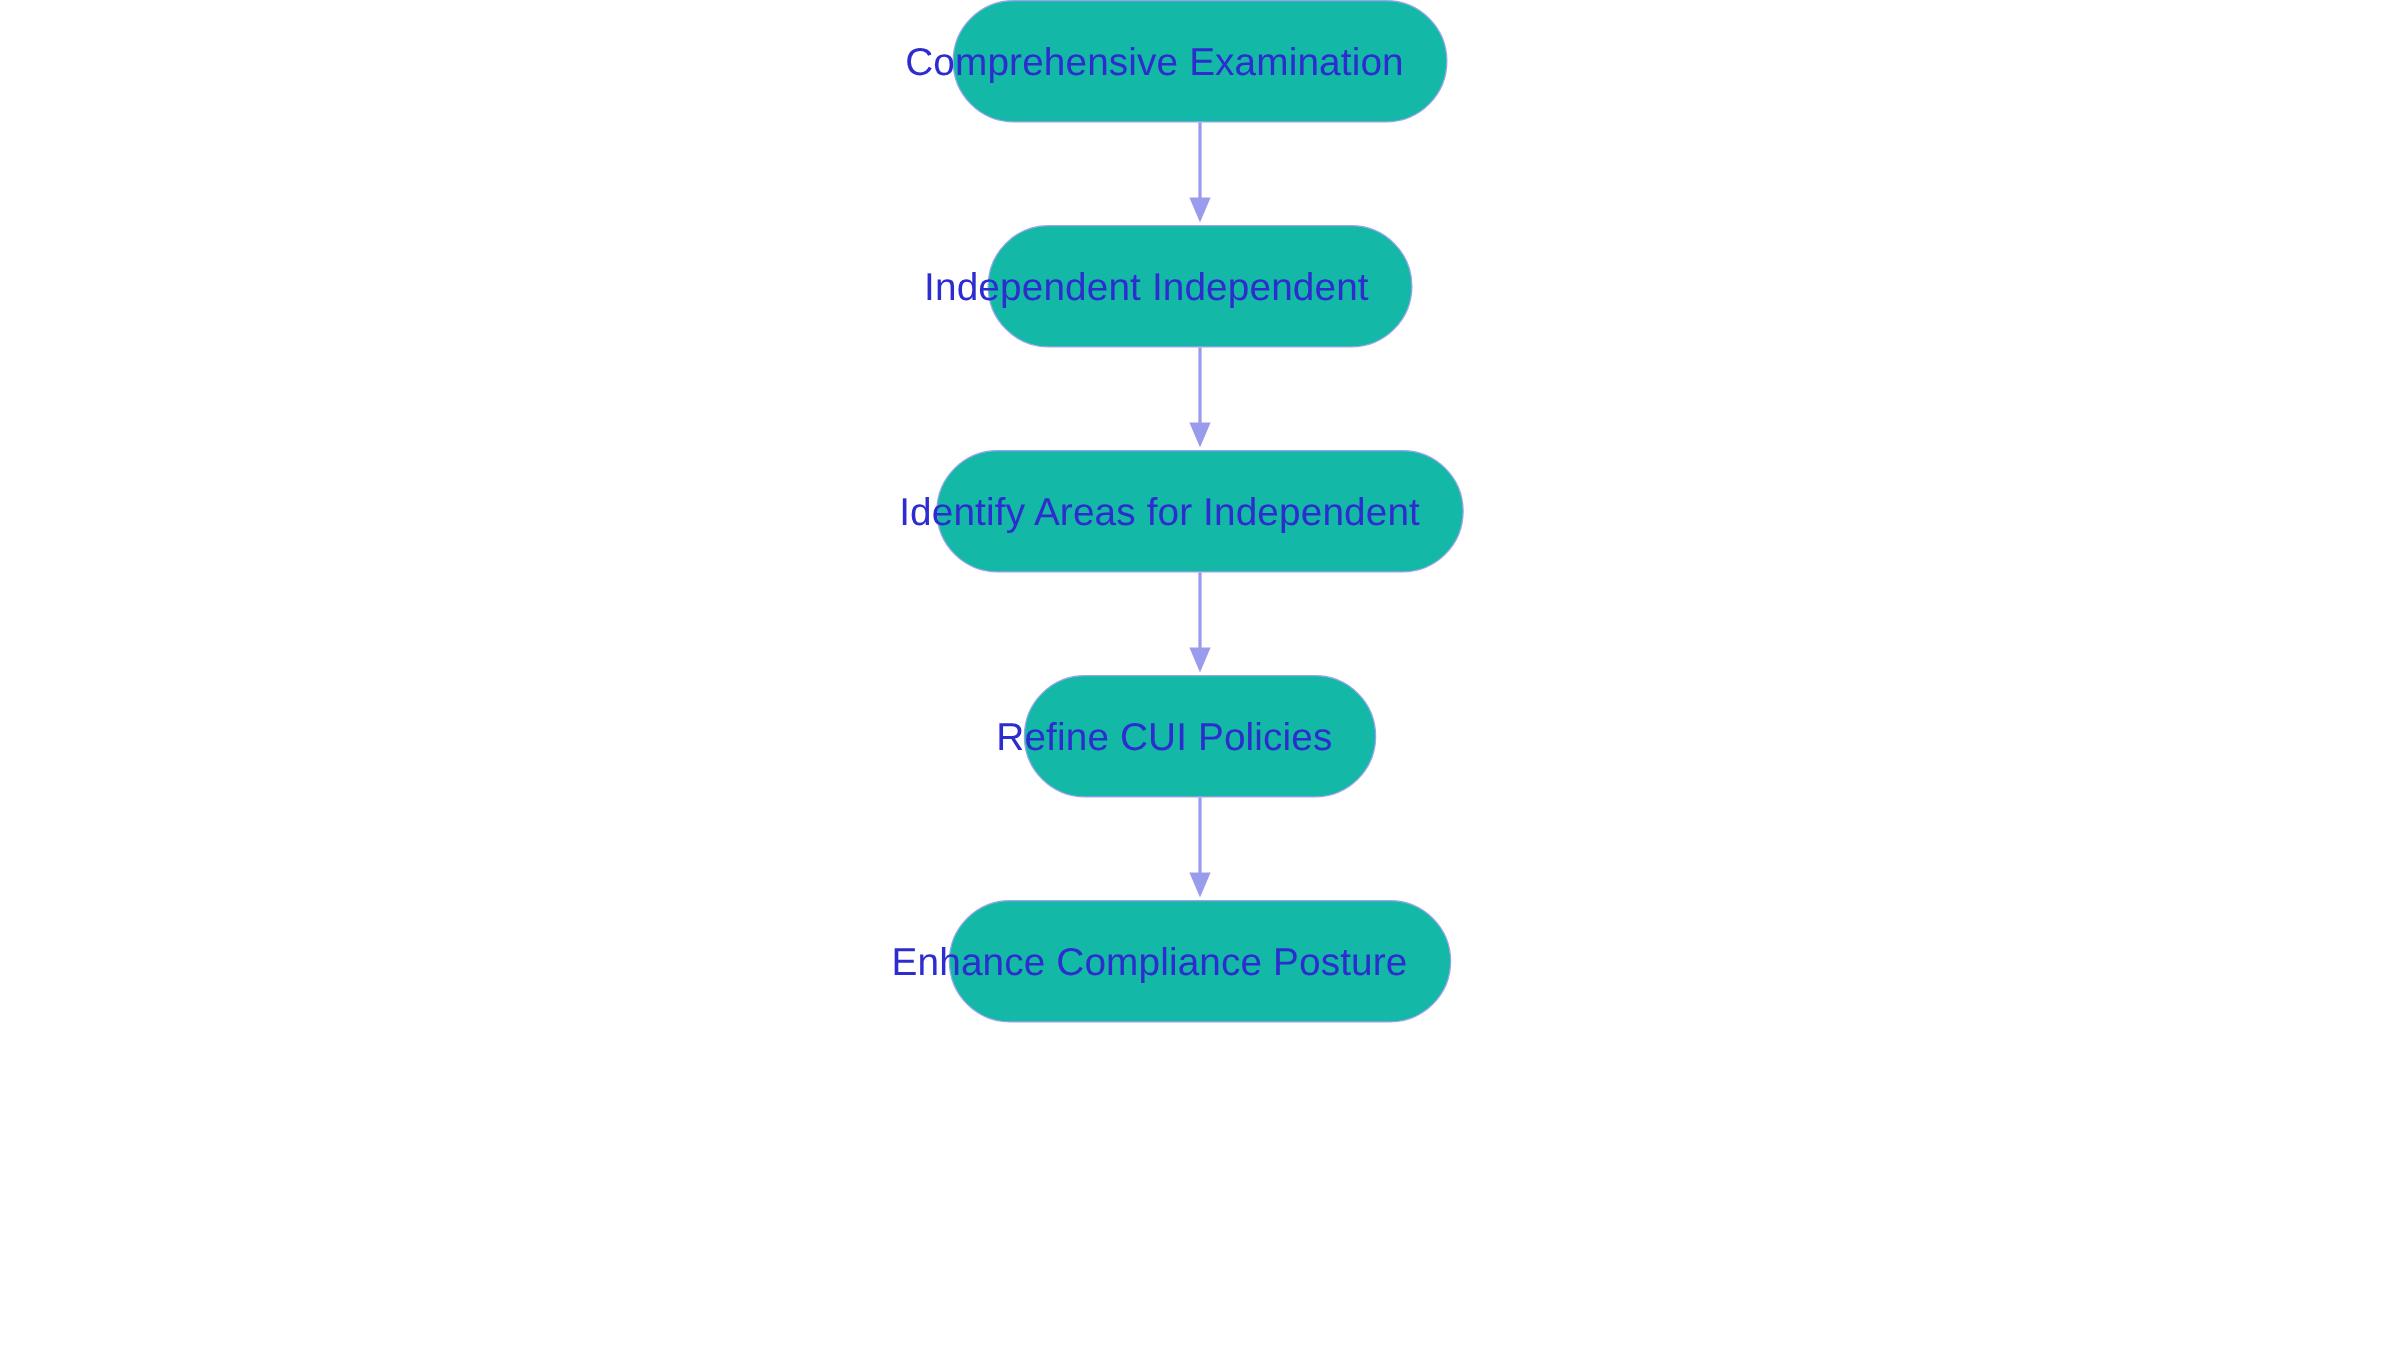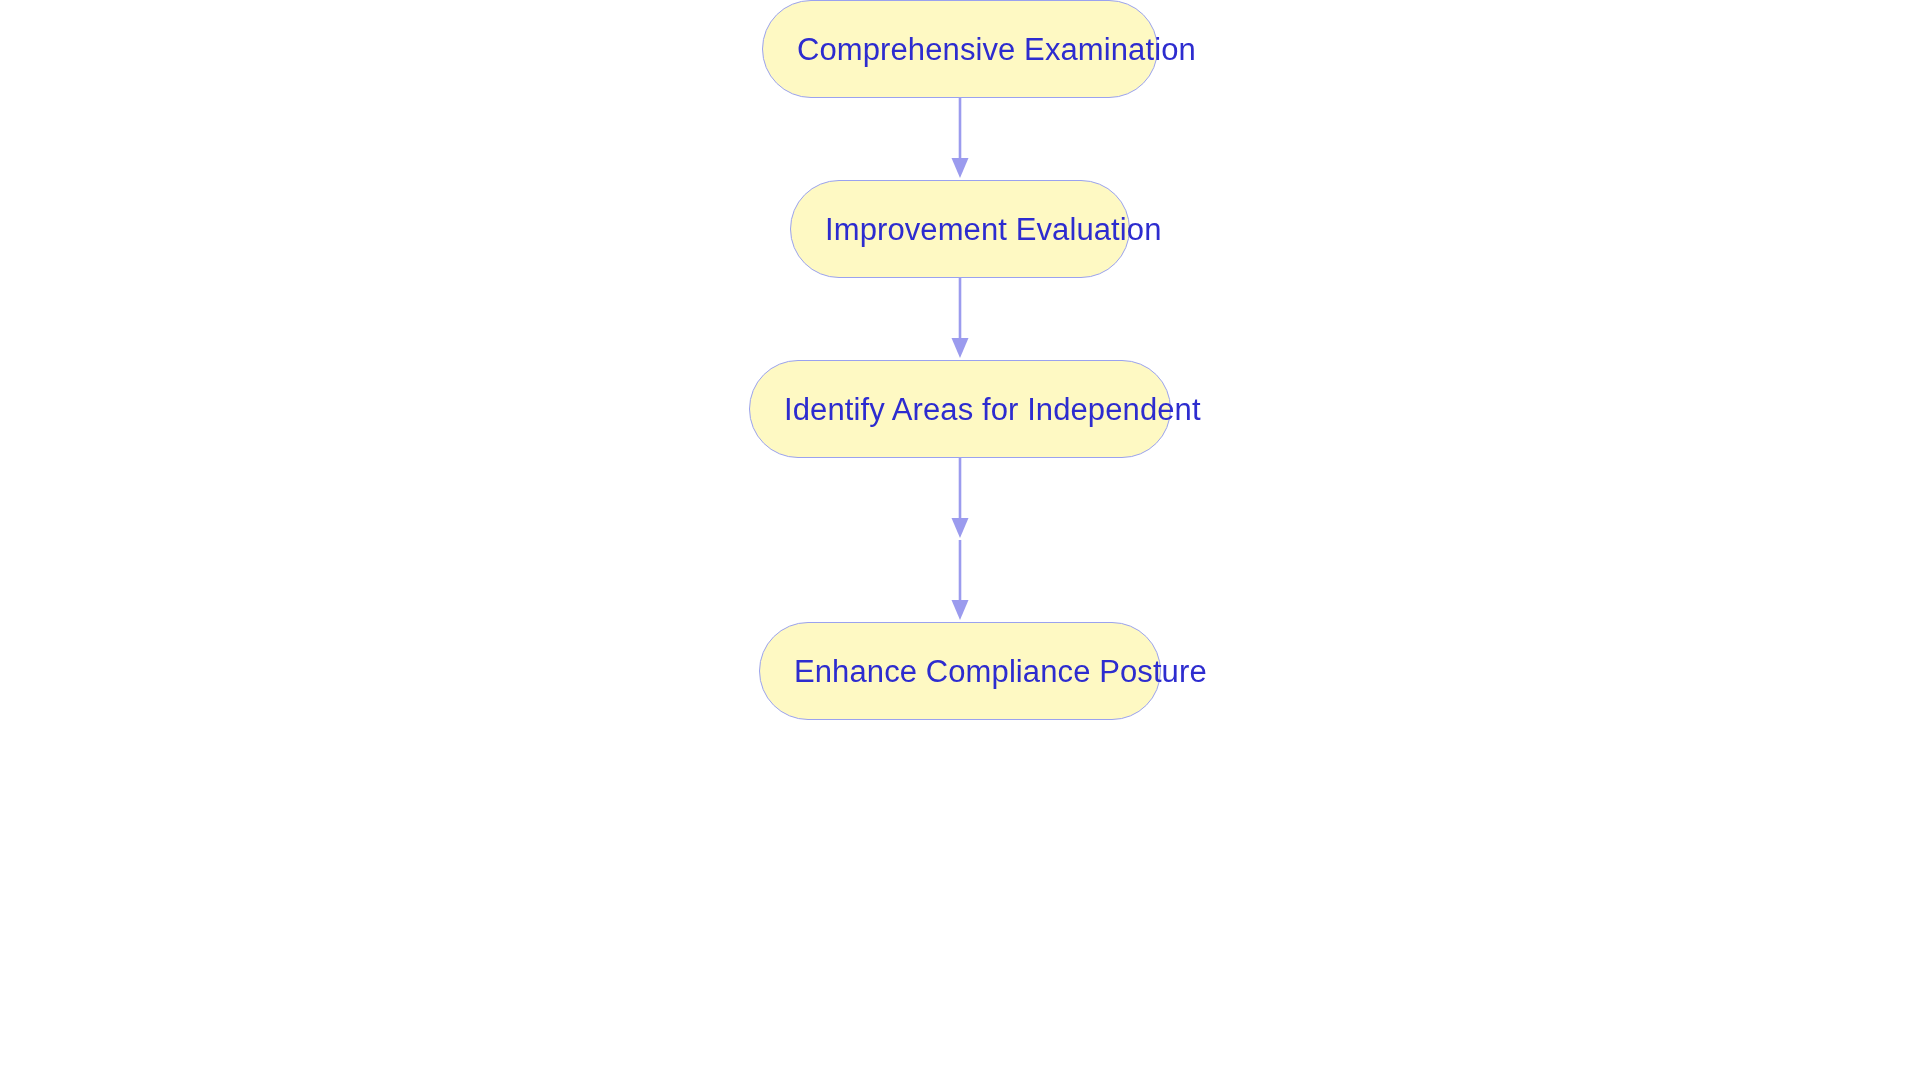--- a/index.html
+++ b/index.html
@@ -29,22 +29,22 @@
     display: flex;
     flex-direction: column;
     align-items: center;
     justify-content: flex-start;
   }
   .flow-node {
     position: relative;
     box-sizing: border-box;
     display: flex;
     align-items: center;
-    justify-content: flex-start;
-    background: #fef9c3;
+    justify-content: flex-end;
+    background: #14b8a6;
     border: 1.6px solid #9aa2ef;
     border-radius: 49px;
     height: 98px;
     color: #2d2ccf;
     text-align: center;
     white-space: nowrap;
     user-select: none;
   }
   .flow-node-label {
     font-family: "Liberation Sans", sans-serif;
@@ -95,41 +95,44 @@
     </div>
 
     <div class="flow-connector">
       <svg viewBox="0 0 26 82" xmlns="http://www.w3.org/2000/svg" aria-hidden="true">
         <line class="conn-line" x1="13" y1="0" x2="13" y2="64"></line>
         <polygon class="conn-head" points="13,80 4.5,60 21.5,60"></polygon>
       </svg>
     </div>
 
     <div class="flow-node n2">
-      <span class="flow-node-label">Improvement Evaluation</span>
+      <span class="flow-node-label">Independent Independent</span>
     </div>
 
     <div class="flow-connector">
       <svg viewBox="0 0 26 82" xmlns="http://www.w3.org/2000/svg" aria-hidden="true">
         <line class="conn-line" x1="13" y1="0" x2="13" y2="64"></line>
         <polygon class="conn-head" points="13,80 4.5,60 21.5,60"></polygon>
       </svg>
     </div>
 
     <div class="flow-node n3">
       <span class="flow-node-label">Identify Areas for Independent</span>
     </div>
 
     <div class="flow-connector">
       <svg viewBox="0 0 26 82" xmlns="http://www.w3.org/2000/svg" aria-hidden="true">
         <line class="conn-line" x1="13" y1="0" x2="13" y2="64"></line>
         <polygon class="conn-head" points="13,80 4.5,60 21.5,60"></polygon>
       </svg>
     </div>
 
+    <div class="flow-node n4">
+      <span class="flow-node-label">Refine CUI Policies</span>
+    </div>
 
     <div class="flow-connector">
       <svg viewBox="0 0 26 82" xmlns="http://www.w3.org/2000/svg" aria-hidden="true">
         <line class="conn-line" x1="13" y1="0" x2="13" y2="64"></line>
         <polygon class="conn-head" points="13,80 4.5,60 21.5,60"></polygon>
       </svg>
     </div>
 
     <div class="flow-node n5">
       <span class="flow-node-label">Enhance Compliance Posture</span>

